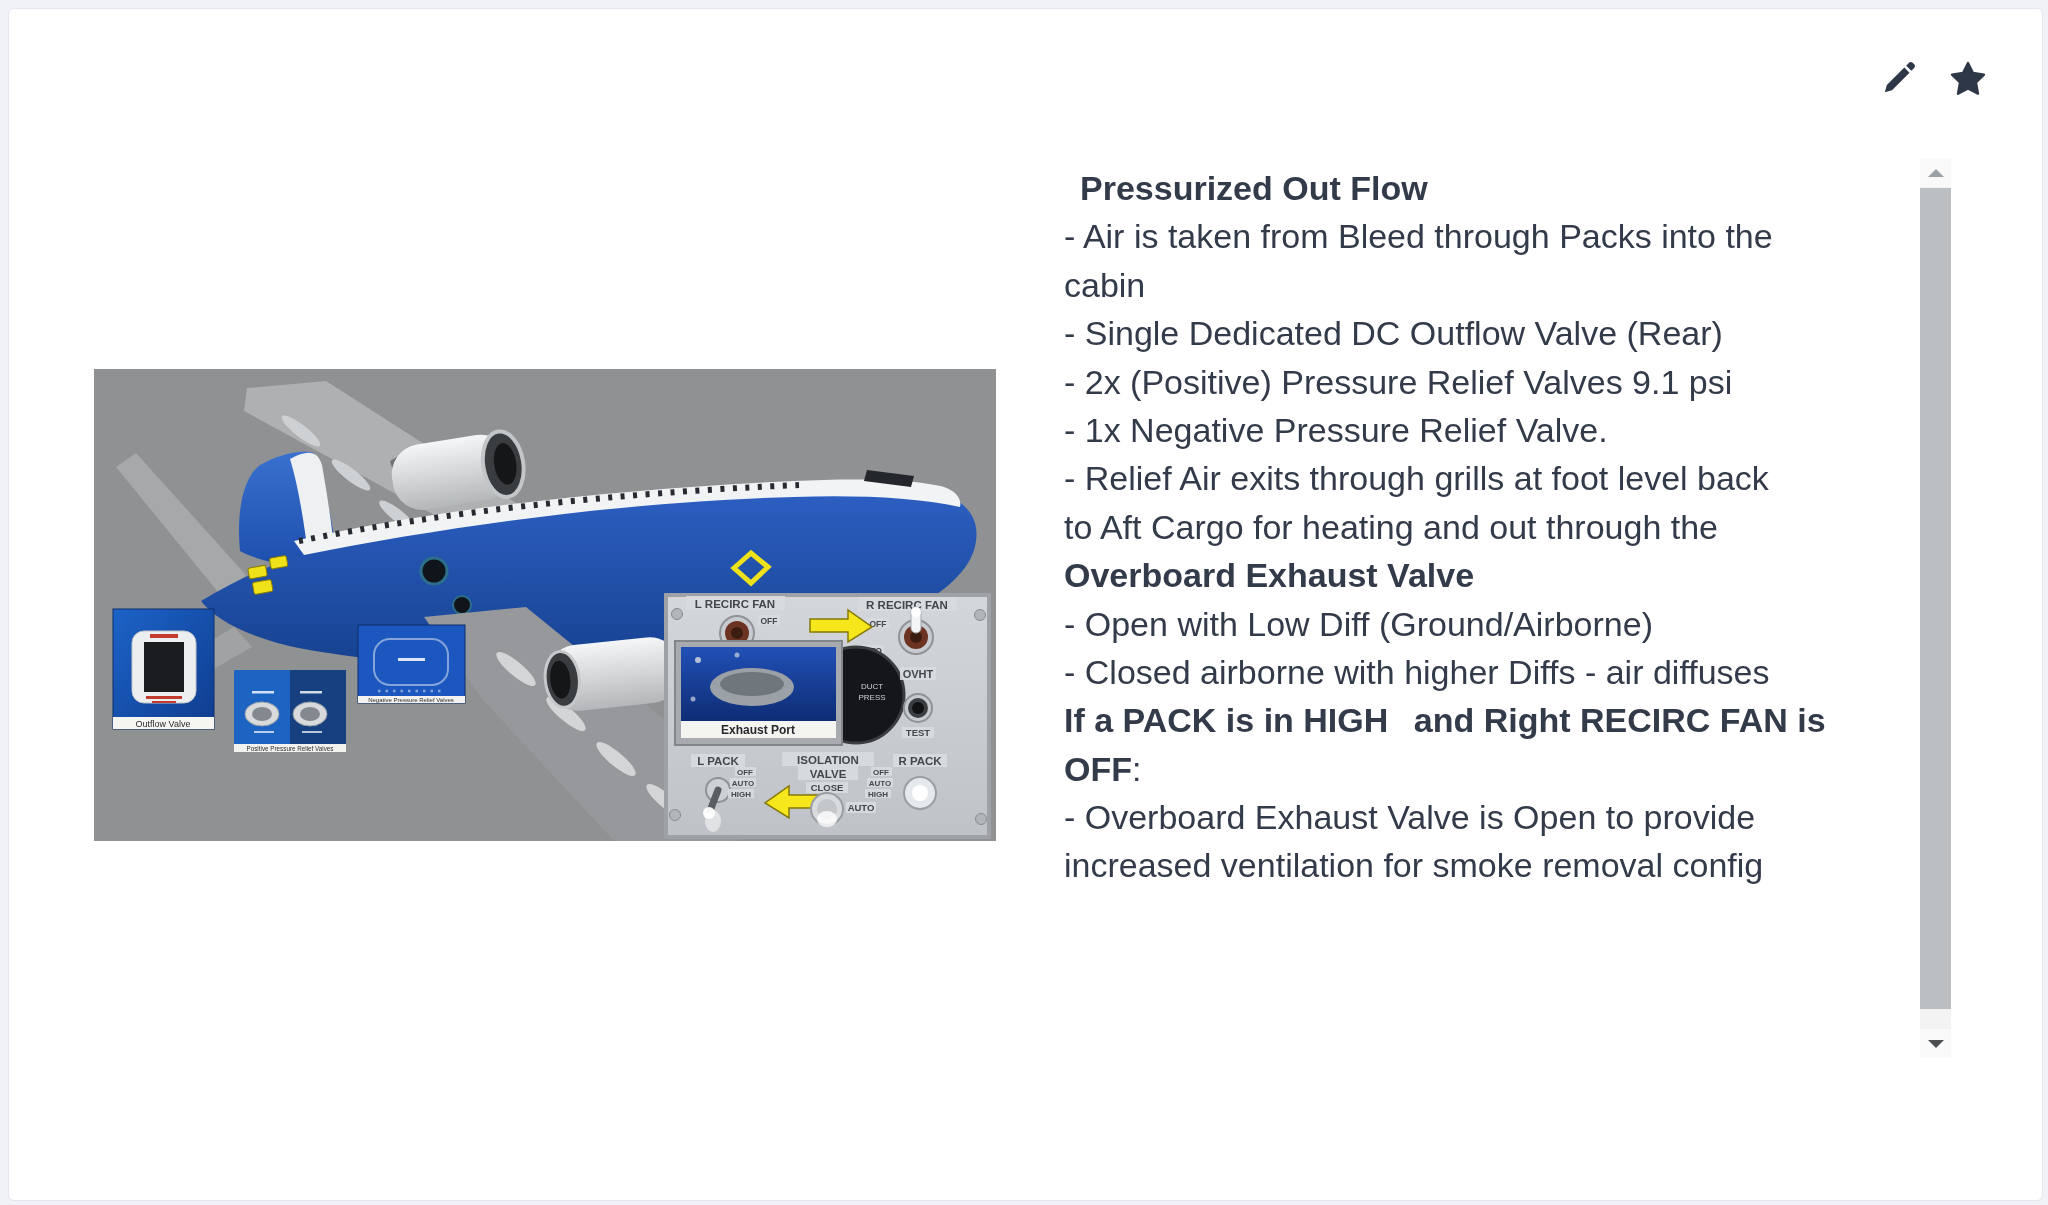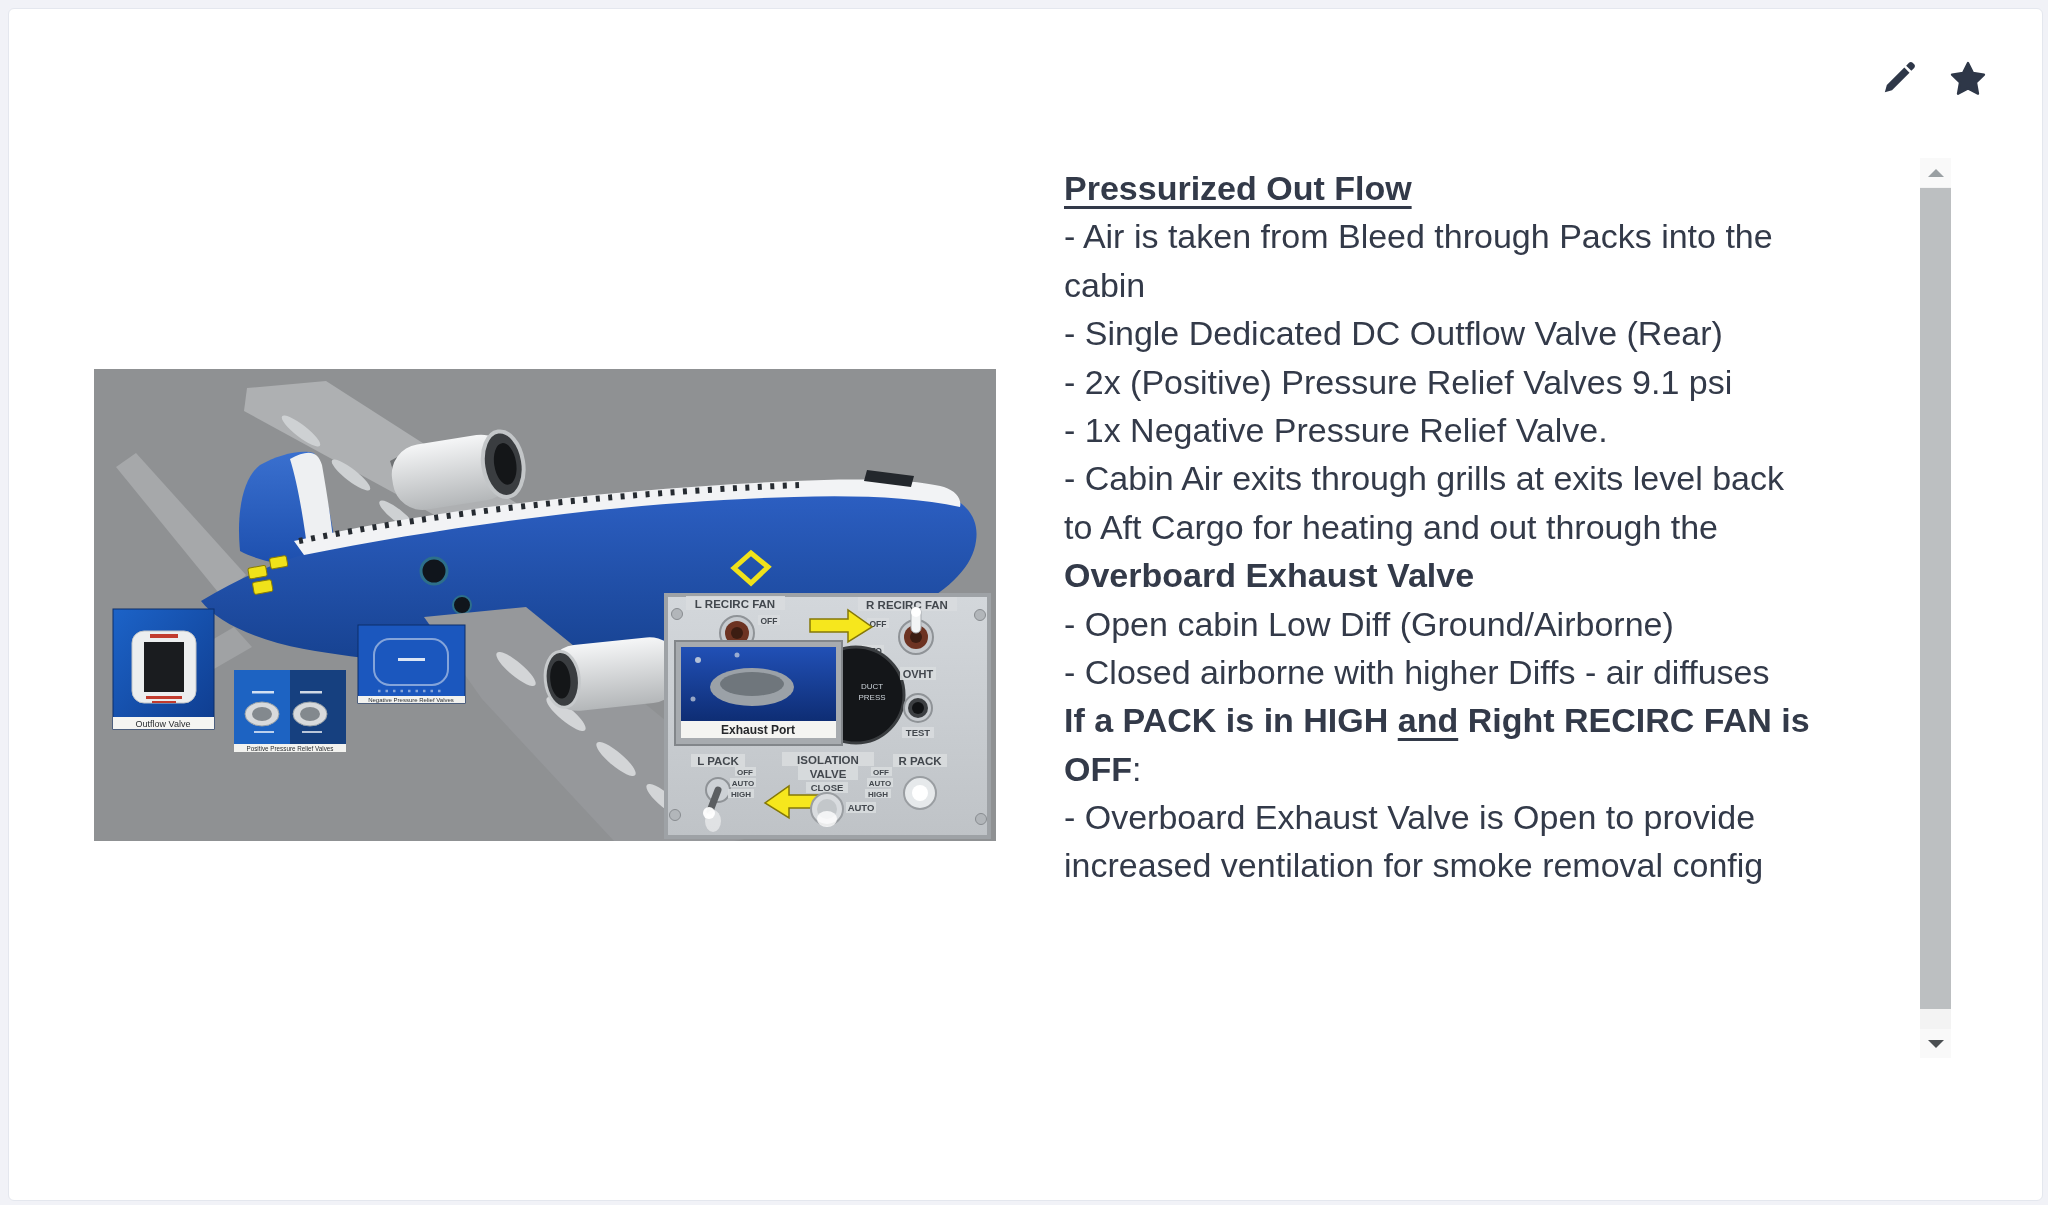--- a/index.html
+++ b/index.html
@@ -6,21 +6,21 @@
     background:#f1f2f7;font-family:"Liberation Sans",sans-serif;}
   .card{position:absolute;left:8px;top:8px;width:2033px;height:1191px;
     background:#ffffff;border:1px solid #e4e7ee;border-radius:6px;}
   .icon-btn{position:absolute;background:none;border:none;padding:0;margin:0;cursor:pointer;line-height:0;}
   .icon-btn svg{display:block;}
   .illustration{position:absolute;left:85px;top:360px;width:902px;height:472px;}
   .content{position:absolute;left:1055px;top:155px;width:866px;height:917px;
     overflow:hidden;color:#333a49;font-size:34px;}
   .line{height:48.4px;line-height:48.4px;white-space:nowrap;}
   .line .b{font-weight:700;}
-  .line .u{text-decoration:underline;text-decoration-thickness:3px;text-underline-offset:6px;}
+  .line .u{text-decoration-thickness:3px;text-underline-offset:6px;margin-left:16px;}
   .scrollbar{position:absolute;left:1911px;top:149px;width:31px;height:900px;background:#f3f3f3;}
   .sb-btn{position:absolute;left:0;width:31px;height:29px;background:#f9f9f9;
     display:flex;align-items:center;justify-content:center;cursor:default;}
   .sb-btn.up{top:0;}
   .sb-btn.down{bottom:0;}
   .tri-up{width:0;height:0;border-left:8px solid transparent;border-right:8px solid transparent;
     border-bottom:8px solid #9aa0a3;}
   .tri-down{width:0;height:0;border-left:8px solid transparent;border-right:8px solid transparent;
     border-top:8px solid #4b4f52;}
   .sb-thumb{position:absolute;left:0;top:30px;width:31px;height:821px;background:#bcbfc1;}
@@ -264,24 +264,24 @@
       </svg>
     </div>
 
     <div class="content">
         <div class="line"><span class="b u">Pressurized Out Flow</span></div>
         <div class="line"><span>- Air is taken from Bleed through Packs into the</span></div>
         <div class="line"><span>cabin</span></div>
         <div class="line"><span>- Single Dedicated DC Outflow Valve (Rear)</span></div>
         <div class="line"><span>- 2x (Positive) Pressure Relief Valves 9.1 psi</span></div>
         <div class="line"><span>- 1x Negative Pressure Relief Valve.</span></div>
-        <div class="line"><span>- Cabin Air exits through grills at exits level back</span></div>
+        <div class="line"><span>- Relief Air exits through grills at foot level back</span></div>
         <div class="line"><span>to Aft Cargo for heating and out through the</span></div>
         <div class="line"><span class="b">Overboard Exhaust Valve</span></div>
-        <div class="line"><span>- Open cabin Low Diff (Ground/Airborne)</span></div>
+        <div class="line"><span>- Open with Low Diff (Ground/Airborne)</span></div>
         <div class="line"><span>- Closed airborne with higher Diffs - air diffuses</span></div>
         <div class="line"><span class="b">If a PACK is in HIGH </span><span class="b u">and</span><span class="b"> Right RECIRC FAN is</span></div>
         <div class="line"><span class="b">OFF</span><span>:</span></div>
         <div class="line"><span>- Overboard Exhaust Valve is Open to provide</span></div>
         <div class="line"><span>increased ventilation for smoke removal config</span></div>
       </div>
 
     <div class="scrollbar">
       <div class="sb-btn up">
         <span class="tri-up"></span>

